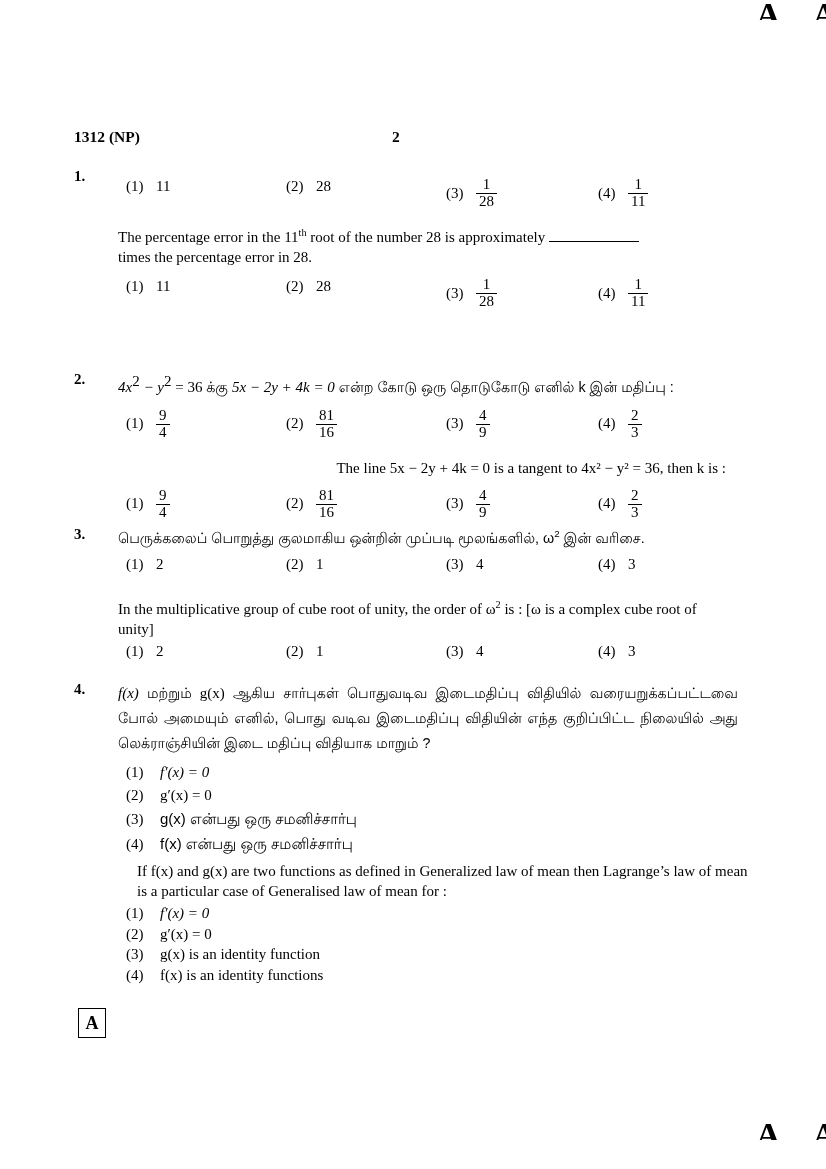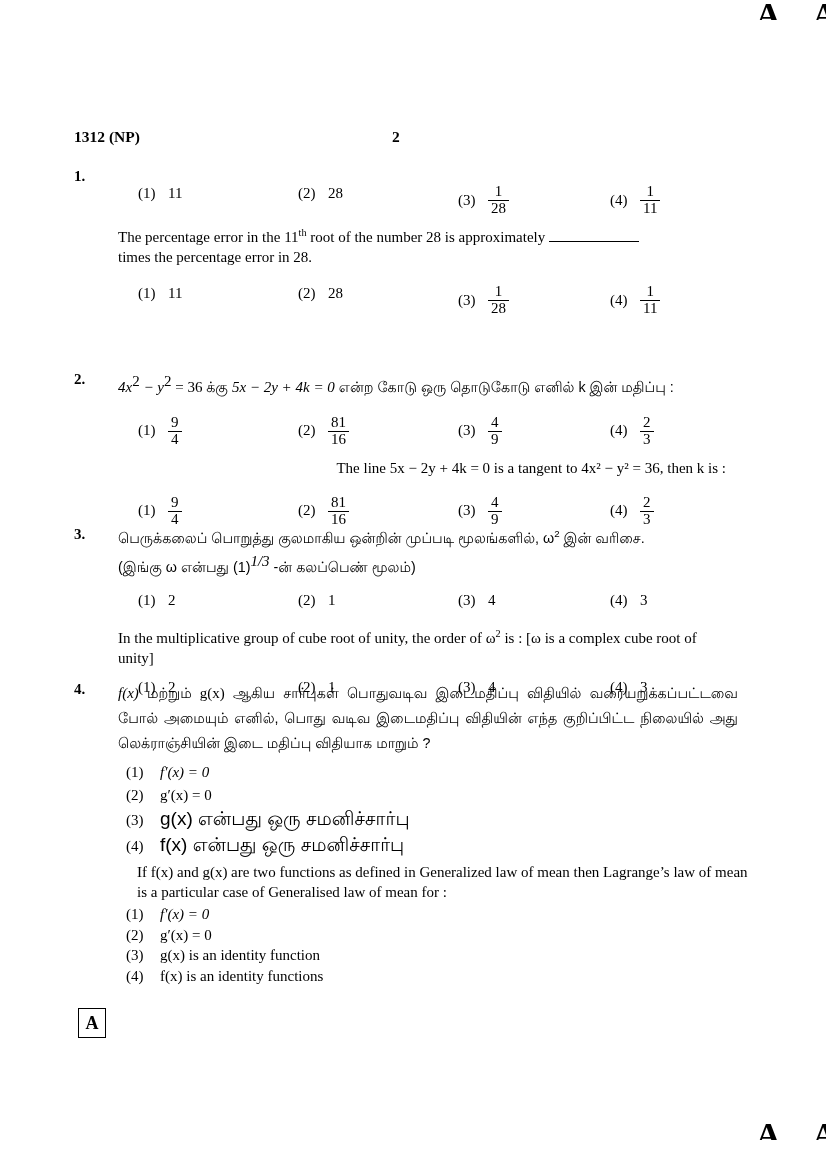--- a/index.html
+++ b/index.html
@@ -97,46 +97,45 @@
   .mathi { font-style: italic; }
 
   
   .opts {
     position: relative;
     height: 26px;
   }
   .opts.frac { height: 44px; }
   .opt {
     position: absolute;
-    top: 8px;
+    top: 1px;
     font-family: "Liberation Serif", serif;
     font-size: 15px;
     white-space: nowrap;
-    margin-left: 12px;
   }
   .opt .lbl { display: inline-block; width: 30px; }
   .opt .val { display: inline-block; }
   .o1 { left: 8px; }
   .o2 { left: 168px; }
   .o3 { left: 328px; }
   .o4 { left: 480px; }
 
   
   .optcol { position: relative; }
   .optrow {
     font-family: "Liberation Serif", serif;
     font-size: 15px;
     line-height: 22.5px;
     padding-left: 8px;
     white-space: nowrap;
   }
   .optrow .lbl { display: inline-block; width: 34px; }
   .optrow .val.ta {
     font-family: "Liberation Sans", "DejaVu Sans", sans-serif;
-    font-size: 19px;
+    font-size: 15px;
   }
 
   
   .fr {
     display: inline-block;
     vertical-align: middle;
     text-align: center;
     font-size: 15px;
     line-height: 1.05;
     position: relative;
@@ -266,21 +265,20 @@
           <span class="lbl">(4)</span><span class="fr"><span class="num">2</span><span class="den">3</span></span>
         </div>
       </div>
     </div>
   </div>
 
   <div class="q" style="top:526px;">
     <div class="qnum">3.</div>
     <div class="qbody">
       <div class="ta" style="width:620px;"><span>பெருக்கலைப் பொறுத்து குலமாகிய ஒன்றின் முப்படி மூலங்களில், ω</span><sup>2</sup><span> இன் வரிசை.</span></div>
-      <div class="ta"><span>(இங்கு ω என்பது (1)</span><sup class="en mathi">1/3</sup><span> -ன் கலப்பெண் மூலம்)</span></div>
 
       <div class="opts" style="margin-top:4px;">
         <div class="opt o1">
           <span class="lbl">(1)</span><span class="val">2</span>
         </div>
         <div class="opt o2">
           <span class="lbl">(2)</span><span class="val">1</span>
         </div>
         <div class="opt o3">
           <span class="lbl">(3)</span><span class="val">4</span>

